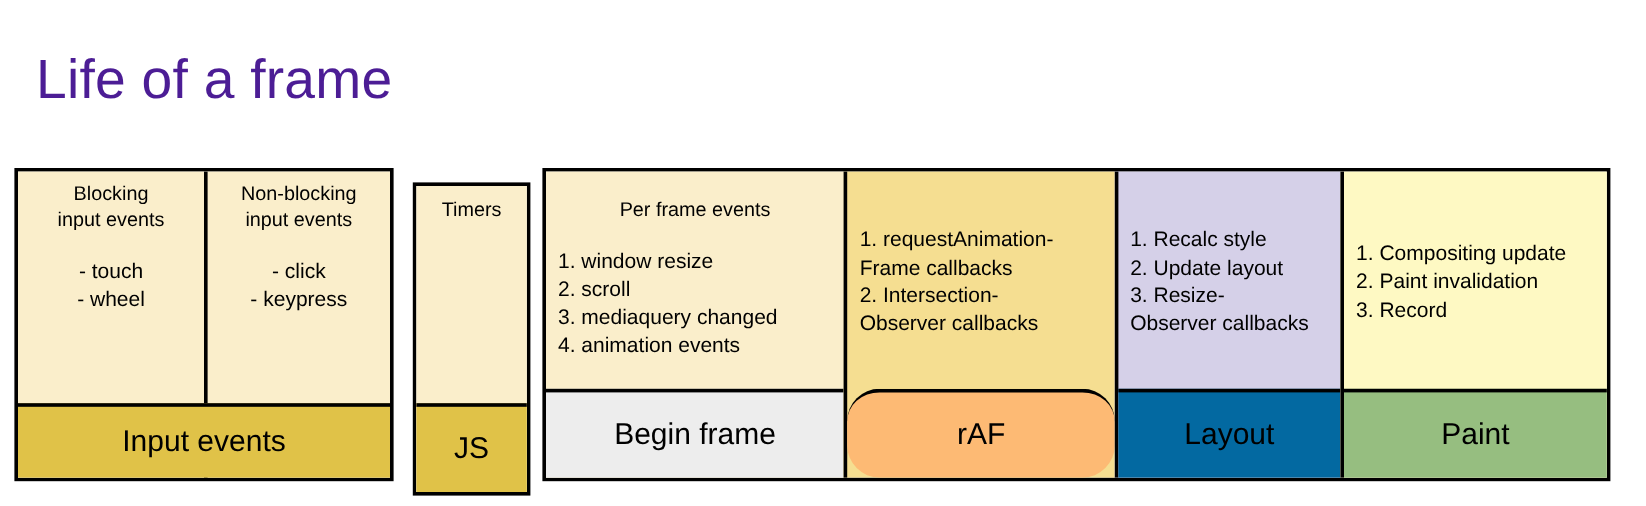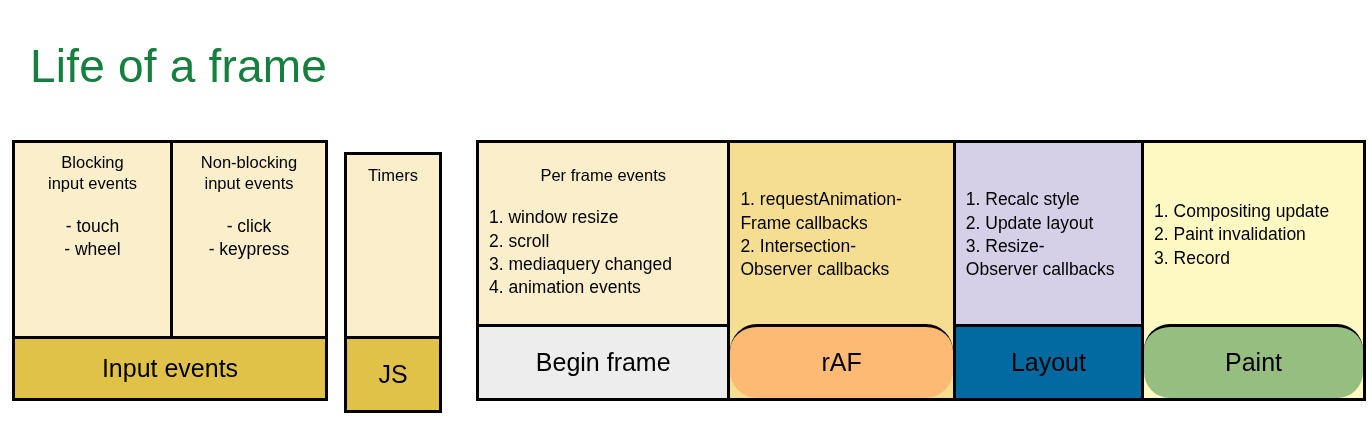--- a/index.html
+++ b/index.html
@@ -17,21 +17,21 @@
   }
 
   #page-title {
     position: absolute;
     left: 30px;
     top: 10px;
     font-size: 46px;
     font-weight: 400;
     letter-spacing: 0.2px;
     line-height: 1.1;
-    color: #15803d;
+    color: #4c1d95;
     white-space: nowrap;
     text-align: center;
   }
 
   
   .group {
     position: absolute;
     box-sizing: border-box;
     border: 3px solid #000000;
     display: flex;
@@ -131,21 +131,21 @@
     left: 344px;
     top: 152px;
     width: 98px;
     height: 261px;
   }
   #group-js .column { width: 100%; }
   #col-timers .cell-top { padding-top: 10px; }
 
   
   #group-frame {
-    left: 476px;
+    left: 452px;
     top: 140px;
     width: 890px;
     height: 261px;
   }
   #col-beginframe  { width: 28.1%; }
   #col-raf         { width: 25.5%; }
   #col-layout      { width: 21.3%; }
   #col-paint       { width: 25.1%; }
 
   #col-beginframe .cell-top { padding-top: 22px; }
@@ -231,15 +231,15 @@
   </div>
 
   <div class="column" id="col-paint" style="background: #fef9c3;">
     <div class="cell-top vcenter">
       <div class="list">
         <div class="li">1. Compositing update</div>
         <div class="li">2. Paint invalidation</div>
         <div class="li">3. Record</div>
       </div>
     </div>
-    <div class="cell-bottom" id="footer-paint" style="background: rgb(150, 190, 128); border-radius: 26px;">Paint</div>
+    <div class="cell-bottom" id="footer-paint" style="background: rgb(150, 190, 128);">Paint</div>
   </div>
 </div>
 
 </body></html>

